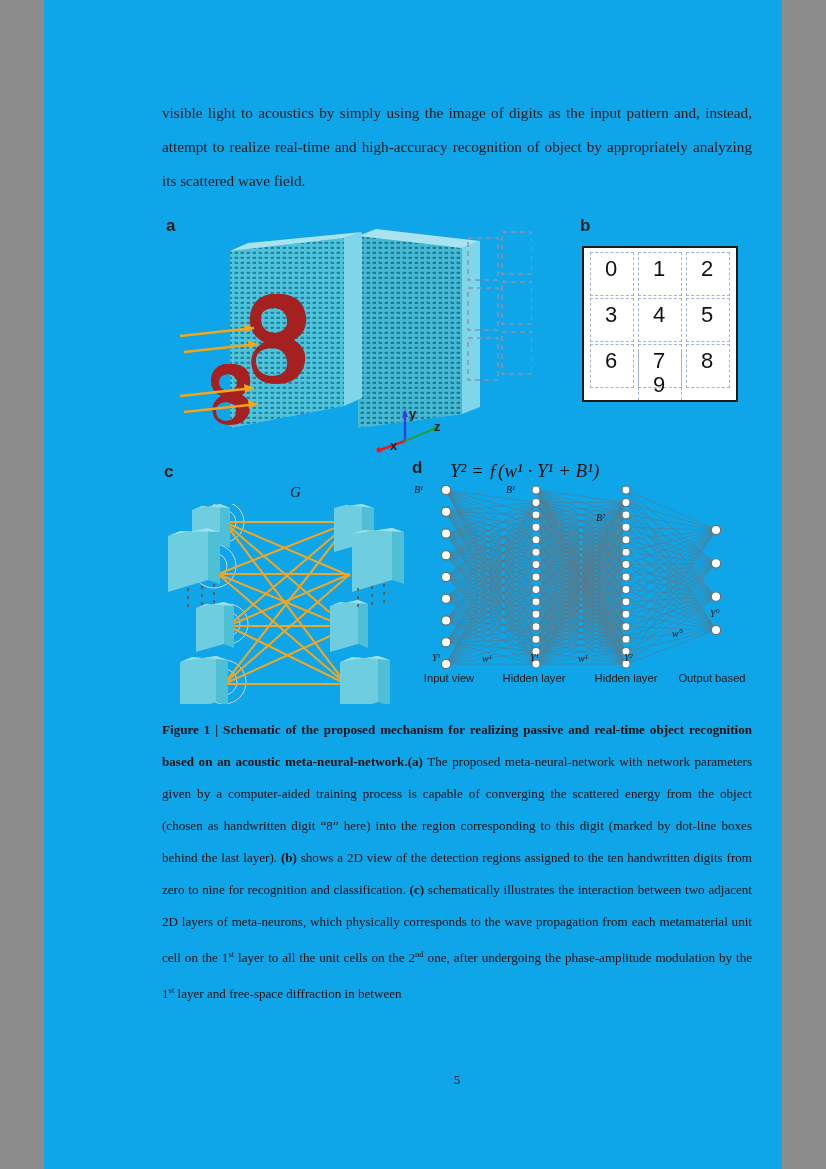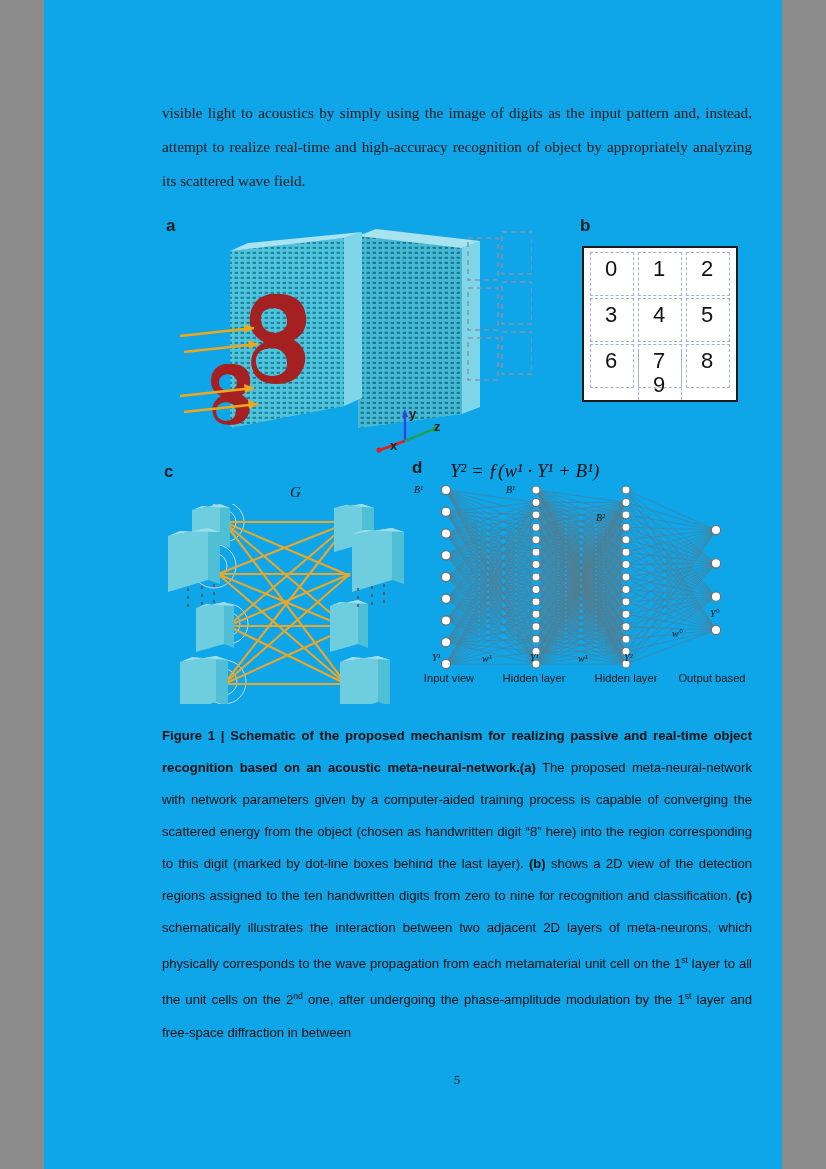--- a/index.html
+++ b/index.html
@@ -62,23 +62,23 @@
     position:absolute;font-family:Liberation Serif, serif;font-style:italic;
     font-size:10px;color:#111;text-align:right;
   }
   .d-layer{
     position:absolute;font-family:"Liberation Sans",sans-serif;
     font-size:11.2px;color:#1a1a1a;text-align:center;
   }
 
   
   .caption{
-    font-family:Liberation Sans, sans-serif;
+    font-family:Liberation Serif, serif;
     font-size:13.1px;line-height:32px;text-align:justify;color:#111;
-    margin:18px 0 0 0;
+    margin:12px 0 0 0;
   }
   .caption b{font-weight:bold;}
   .caption sup{font-size:8.6px;vertical-align:super;}
 
   .pageno{
     position:absolute;left:0;top:1072px;width:826px;text-align:center;
     font-family:"Liberation Serif",serif;font-size:13px;color:#222;
   }
 </style>
 </head>

